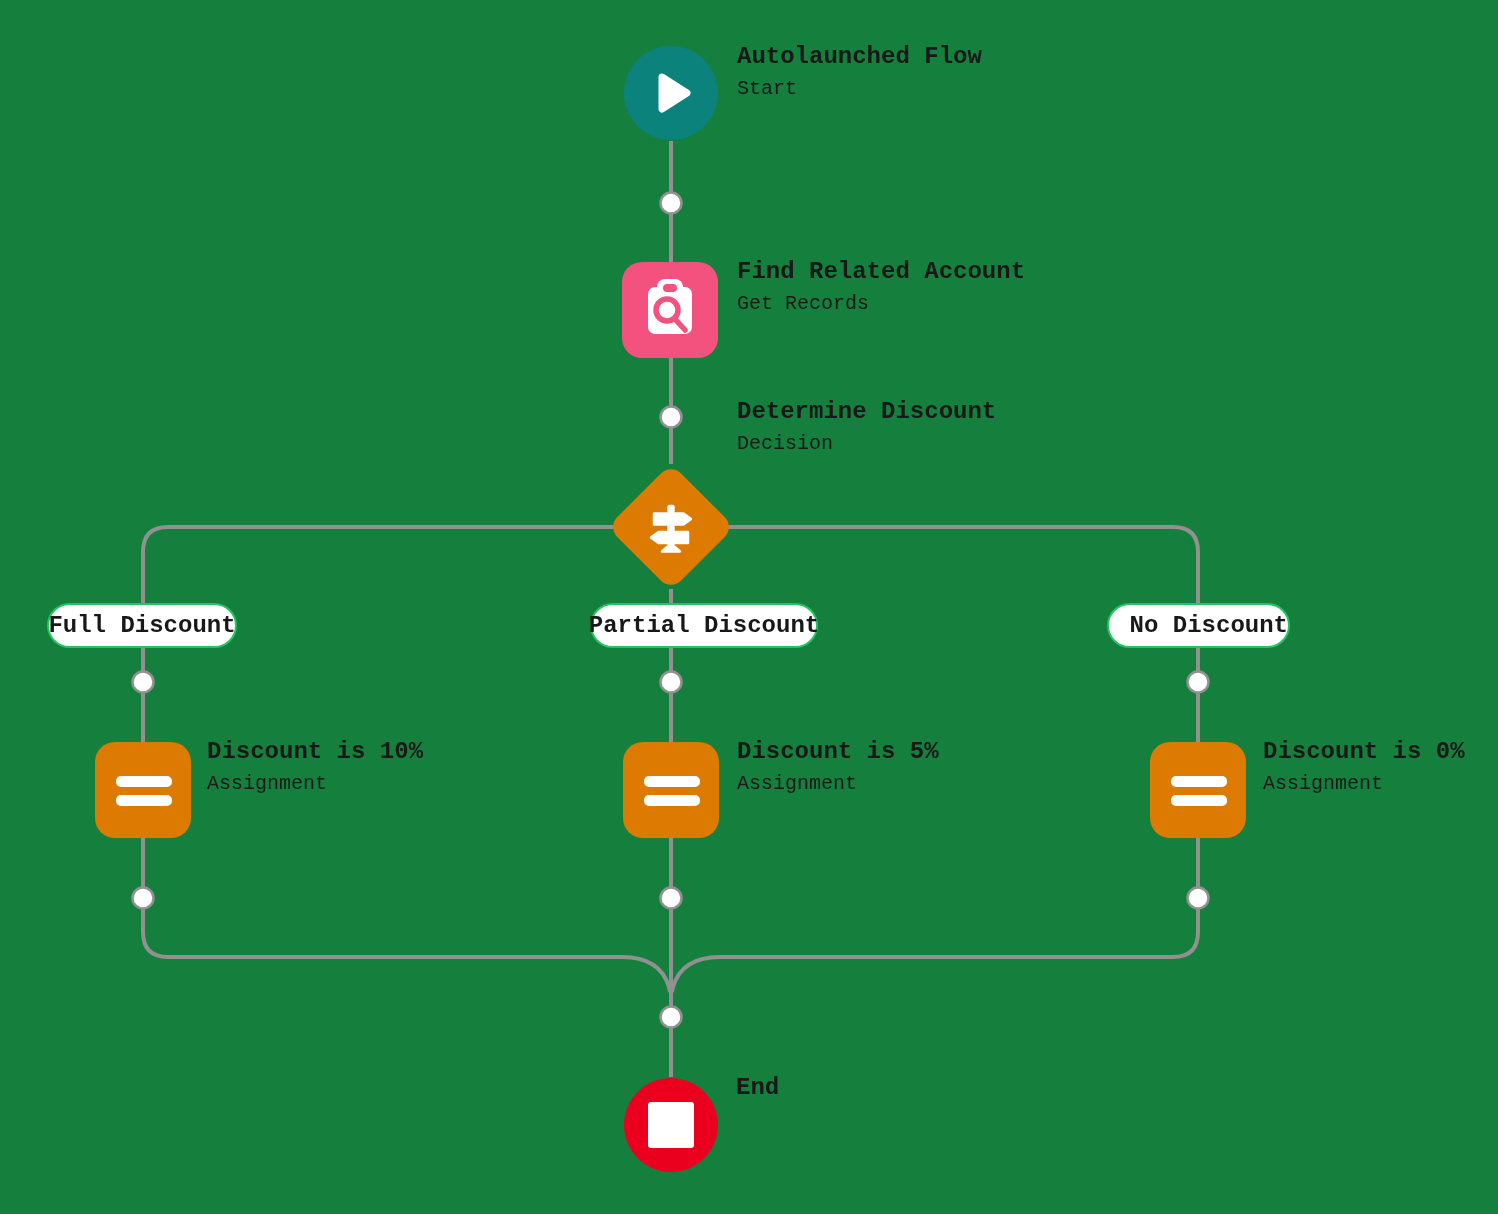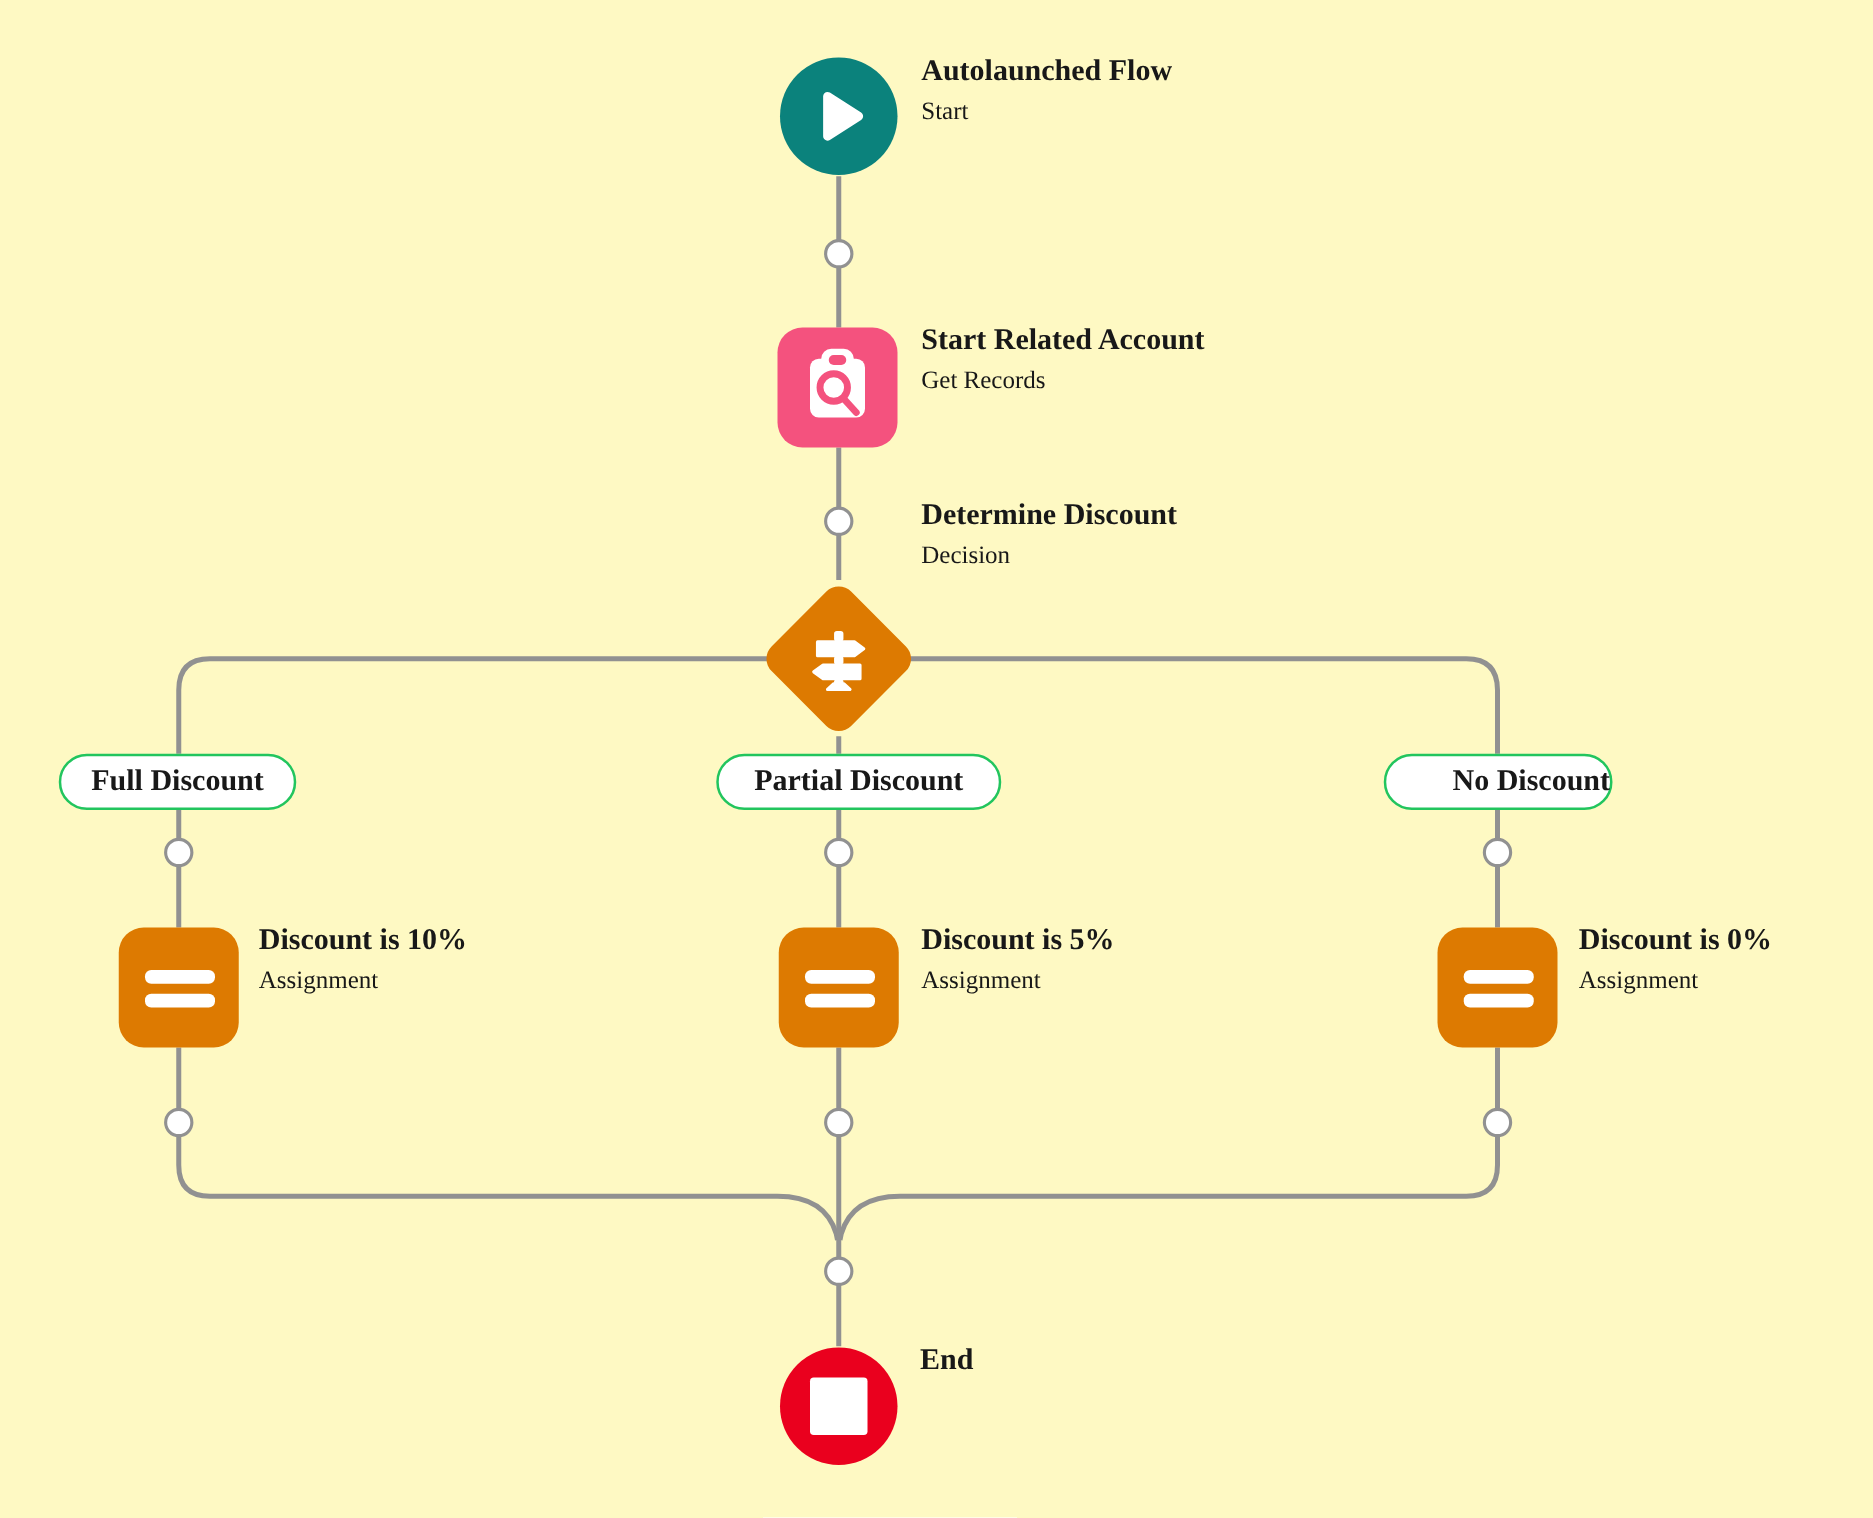--- a/index.html
+++ b/index.html
@@ -1,21 +1,21 @@
 <!DOCTYPE html>
 <html><head>
 <meta charset="utf-8">
 <style>
   html, body { margin: 0; padding: 0; background: #ffffff; }
   .canvas {
     position: relative;
     width: 1498px;
     height: 1214px;
-    background: #fef9c3;
-    font-family: Liberation Serif, serif;
+    background: #15803d;
+    font-family: Liberation Mono, monospace;
     overflow: hidden;
   }
   .wires { position: absolute; left: 0; top: 0; width: 1498px; height: 1214px; }
   .wire { stroke: #919191; stroke-width: 4; fill: none; }
   .dot  { fill: #ffffff; stroke: #919191; stroke-width: 2.5; }
 
   .node { position: absolute; display: flex; align-items: center; justify-content: center; box-sizing: border-box; }
   .node svg { display: block; }
 
   .circle-node { width: 94px; height: 94px; border-radius: 50%; }
@@ -60,21 +60,21 @@
     border-radius: 23px;
     display: flex;
     align-items: center;
     justify-content: center;
     font-size: 24px;
     font-weight: 700;
     color: #181818;
     white-space: nowrap;
   }
   .pill-left   { left: 47px;  width: 190px; }
-  .pill-center { left: 573px; width: 228px; }
+  .pill-center { left: 590px; width: 228px; }
   .pill-right  { left: 1107px; width: 183px; justify-content: flex-end; }
 </style>
 </head>
 <body>
 
 <div class="canvas">
 
   <svg class="wires" viewBox="0 0 1498 1214">
     <path class="wire" d="M671 141 V262"></path>
     <path class="wire" d="M671 358 V464"></path>
@@ -112,21 +112,21 @@
   <div class="node square-node get-records-node">
     <svg width="96" height="96" viewBox="0 0 96 96">
       <rect x="35" y="17" width="26" height="18" rx="8" fill="#ffffff"></rect>
       <rect x="26" y="25" width="44" height="47" rx="7" fill="#ffffff"></rect>
       <rect x="41" y="22" width="14" height="8" rx="4" fill="#f4527e"></rect>
       <circle cx="45" cy="48" r="11" fill="#ffffff" stroke="#f4527e" stroke-width="5.5"></circle>
       <line x1="53" y1="57" x2="63" y2="68" stroke="#f4527e" stroke-width="5.5" stroke-linecap="round"></line>
     </svg>
   </div>
   <div class="label label-get-records">
-    <div class="title">Start Related Account</div>
+    <div class="title">Find Related Account</div>
     <div class="subtitle">Get Records</div>
   </div>
 
   <div class="node diamond-node">
     <svg width="60" height="60" viewBox="0 0 60 60">
       <g fill="#ffffff" stroke="#ffffff" stroke-width="2.5" stroke-linejoin="round">
         <rect x="27.5" y="9" width="5" height="6" rx="1"></rect>
         <path d="M13 16.5 H42.5 L50 22 L42.5 27.5 H13 Z"></path>
         <rect x="27.5" y="29.5" width="5" height="3.5"></rect>
         <path d="M47 35 H17.5 L10 40.5 L17.5 46 H47 Z"></path>

